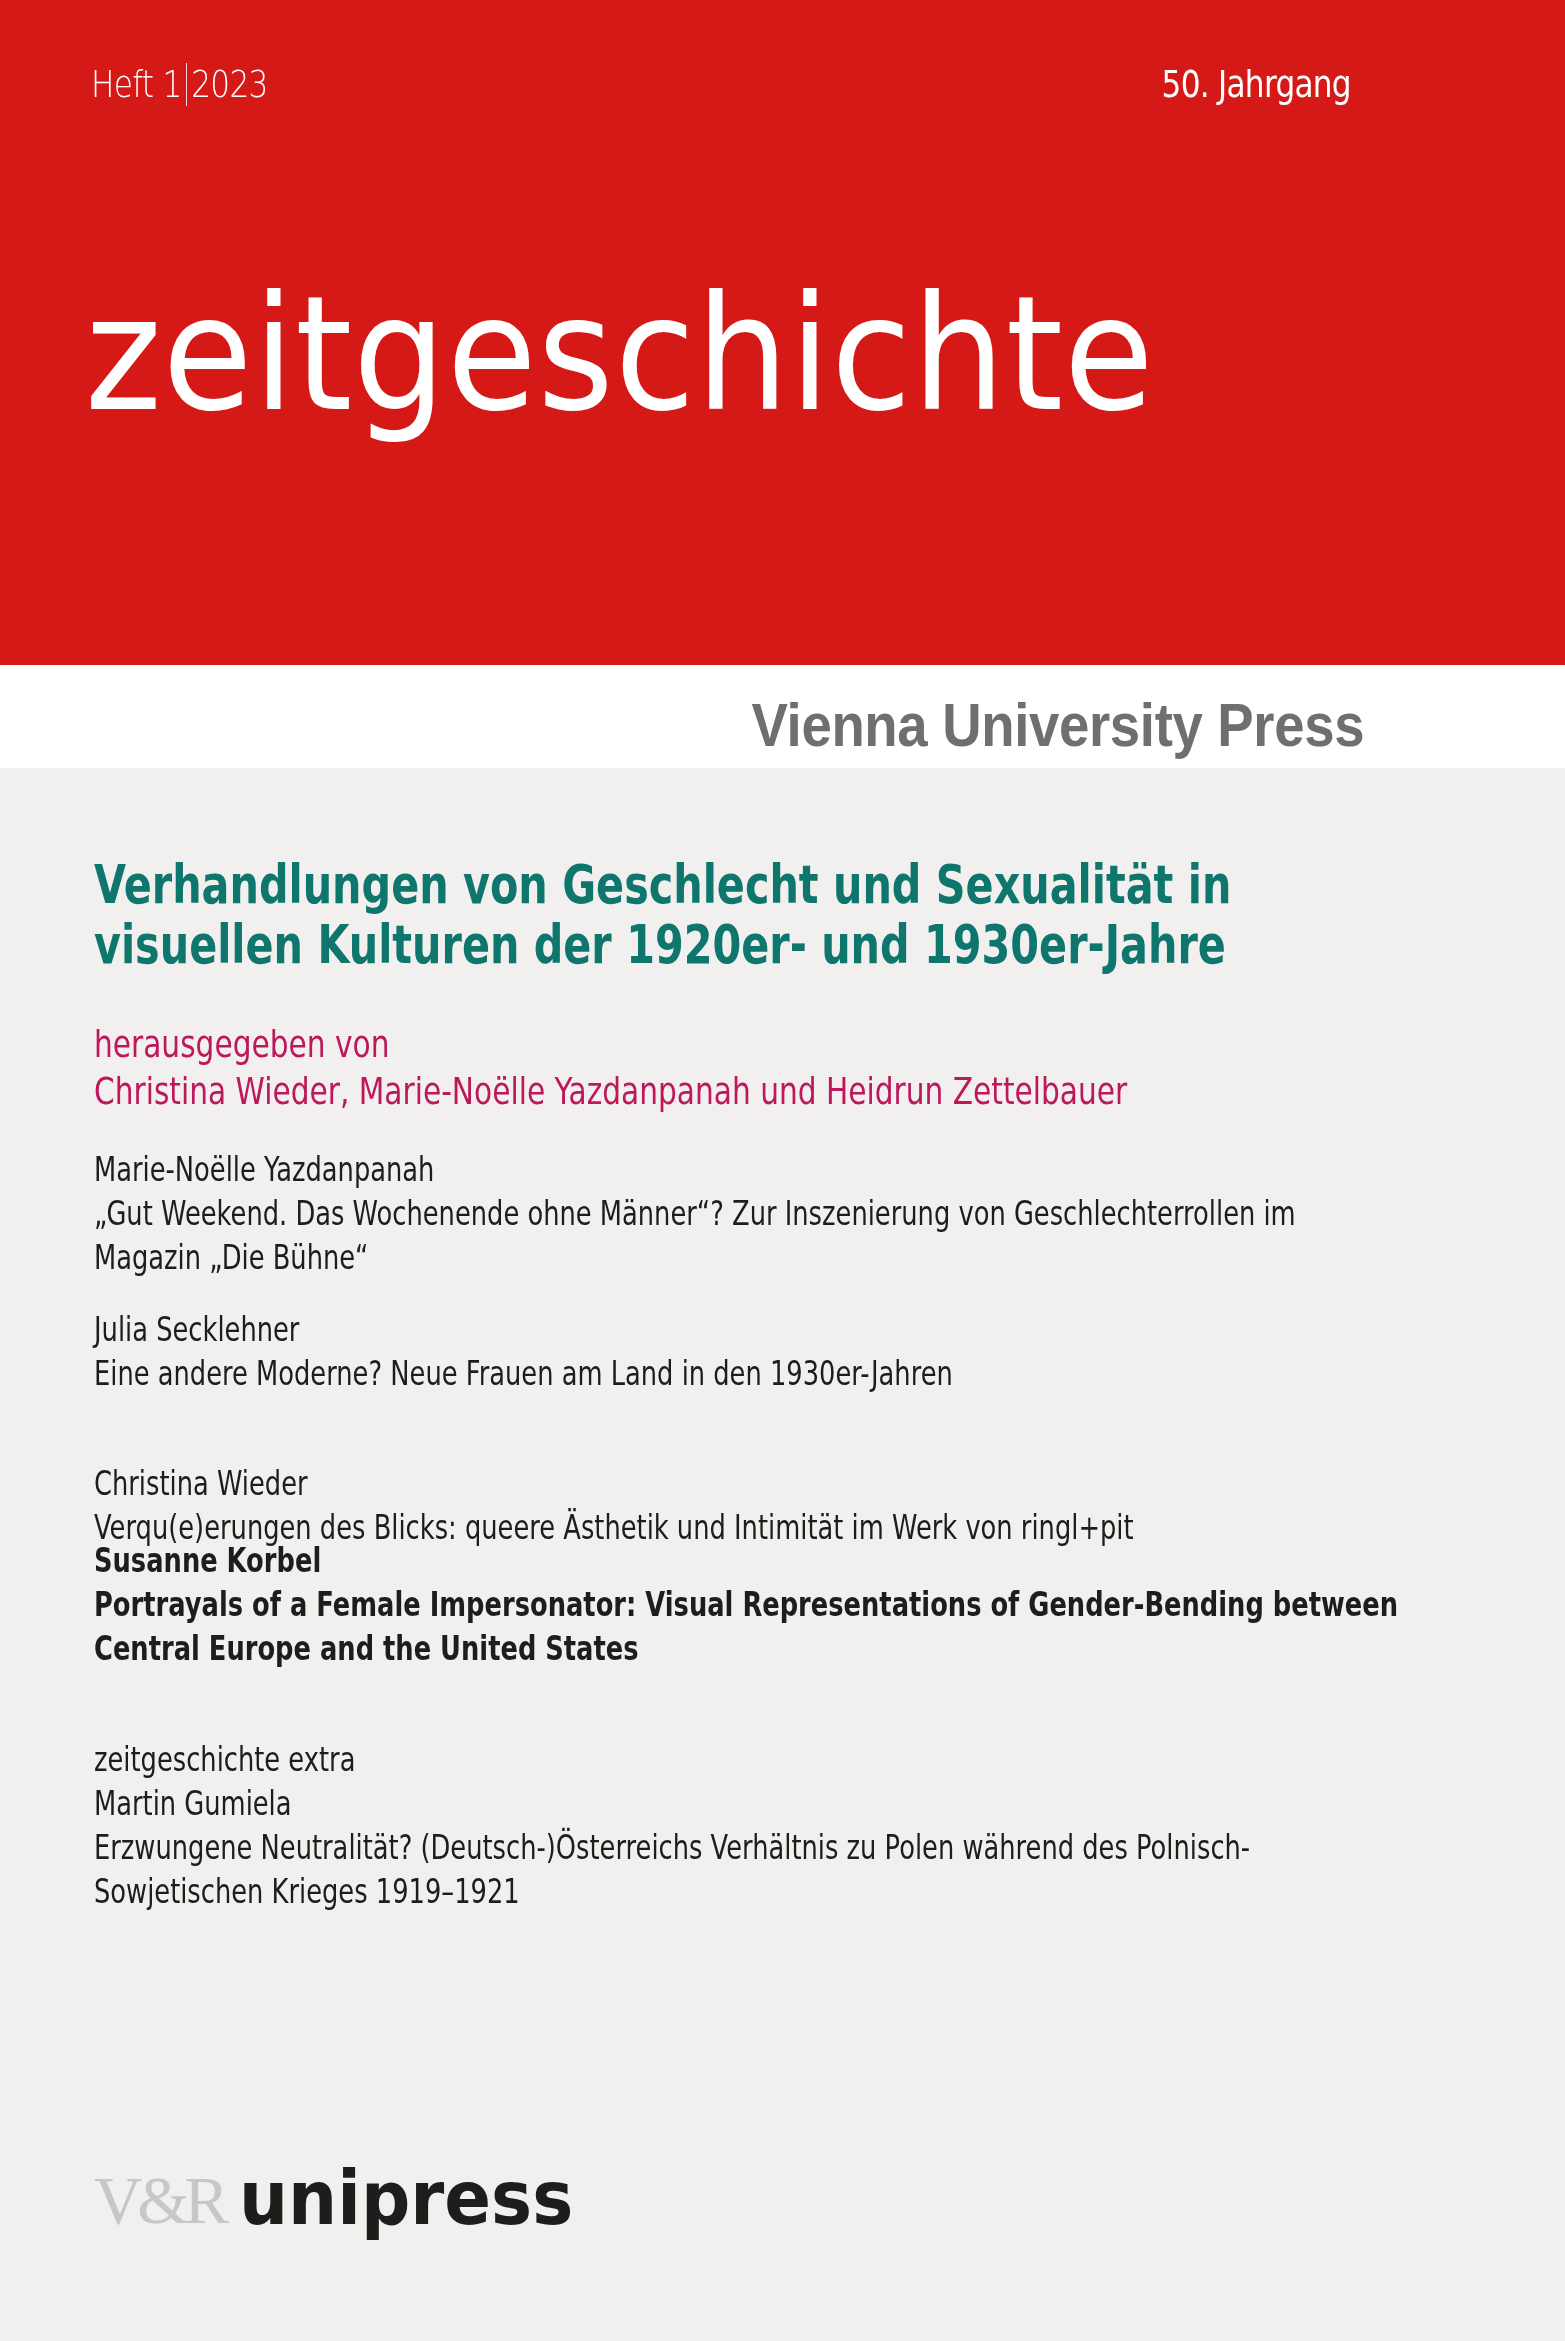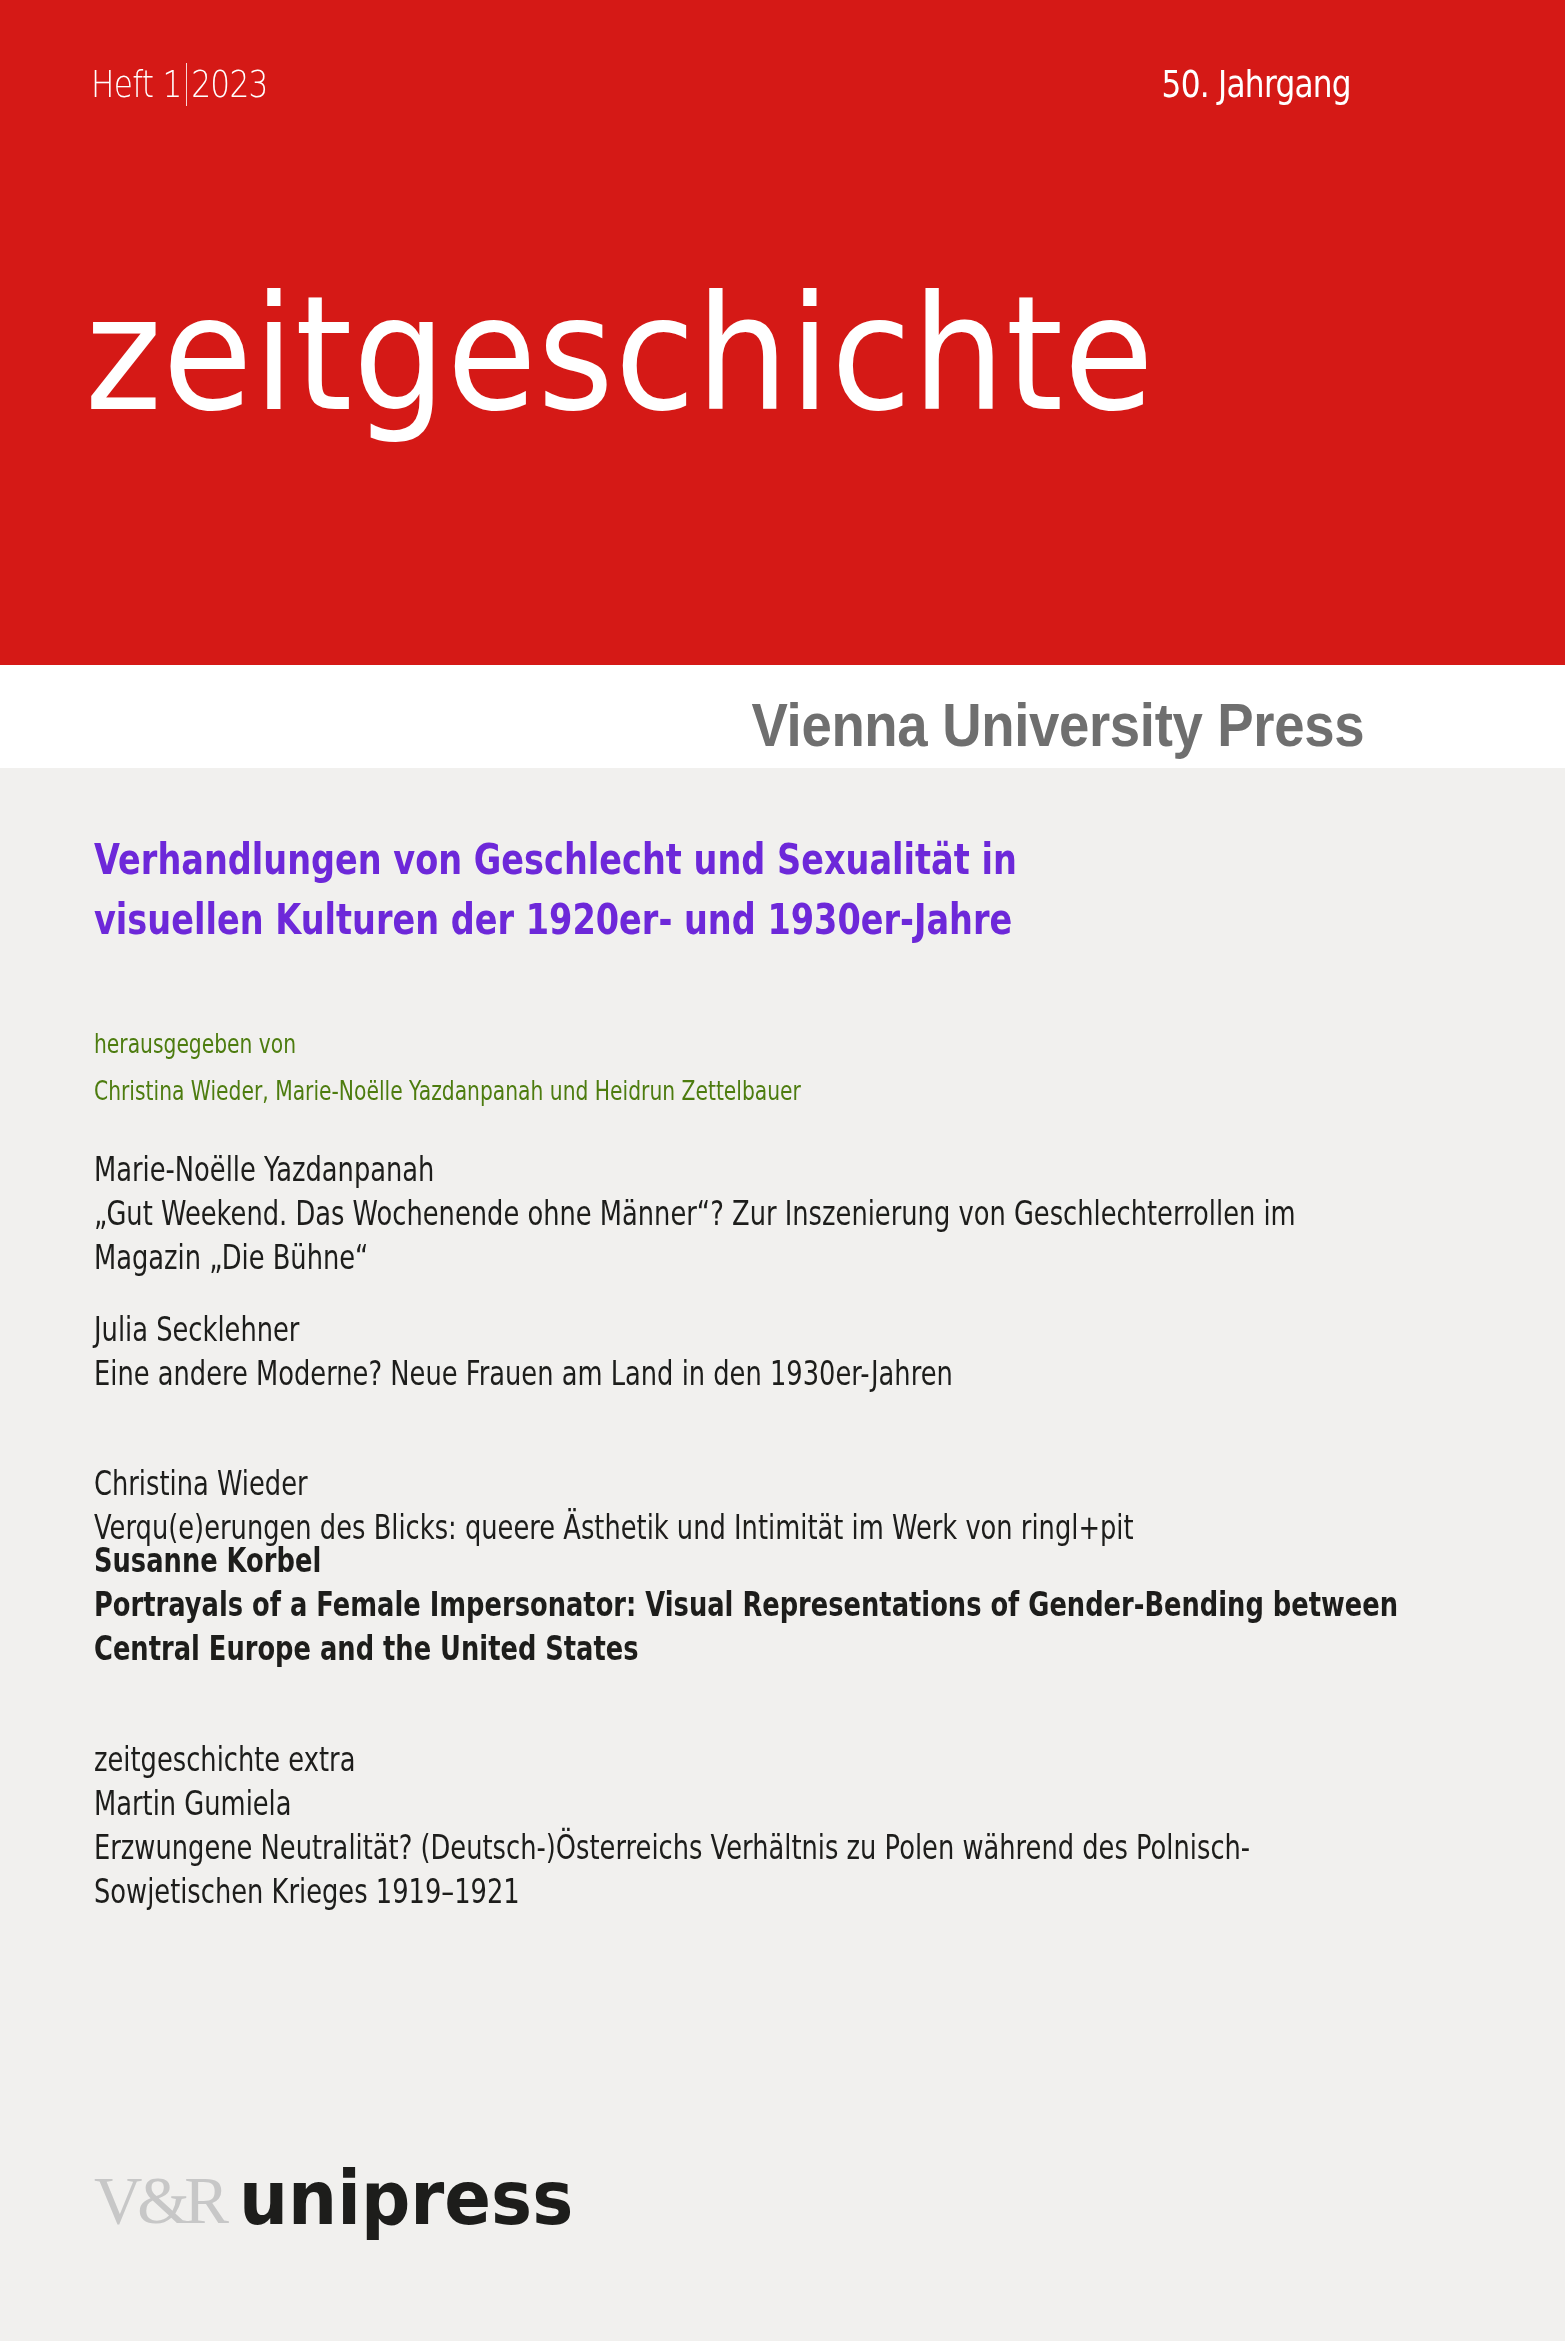--- a/index.html
+++ b/index.html
@@ -8,22 +8,22 @@
   .band-white { position:absolute; left:0; top:665px; width:1565px; height:103px; background:#ffffff; }
   .lower { position:absolute; left:0; top:768px; width:1565px; height:1574px; background:#f1f0ee; }
 
   .issue { position:absolute; left:91px; top:62px; color:#fff; font-size:38px; font-family:"DejaVu Sans", sans-serif; font-weight:300; transform:scaleX(0.82); transform-origin:left top; letter-spacing:-0.9px; }
   .issue .bar { display:inline-block; width:1.7px; height:43px; background:#fff; vertical-align:-8.5px; margin:0 5.1px; }
   .volume { position:absolute; right:214px; top:62px; color:#fff; font-size:38px; font-family:"DejaVu Sans", sans-serif; transform:scaleX(0.82); transform-origin:right top; letter-spacing:-0.9px; }
   .journal-title { position:absolute; left:85px; top:274px; color:#fff; font-family:"DejaVu Sans", sans-serif; font-size:159px; font-weight:400; letter-spacing:0.9px; line-height:1; transform:scaleX(0.92); transform-origin:left top; }
 
   .press { position:absolute; right:201px; top:689px; color:#6f6f6f; font-family:"Liberation Sans", sans-serif; font-weight:700; font-size:62px; transform:scaleX(0.88); transform-origin:right top; letter-spacing:-0.4px; }
   .cond { transform:scaleX(0.78); transform-origin:left top; white-space:nowrap; display:block; }
-  .theme { position:absolute; top:829px; left:94px; font-weight:700; font-size:43px; line-height:60px; color:#6d28d9; font-family:"DejaVu Sans", sans-serif; }
-  .editors { position:absolute; top:1021px; left:94px; font-size:26px; line-height:47px; color:#4d7c0f; font-family:"DejaVu Sans", sans-serif; }
+  .theme { position:absolute; top:855px; left:94px; font-weight:700; font-size:53px; line-height:60px; color:#0f766e; font-family:"DejaVu Sans", sans-serif; }
+  .editors { position:absolute; top:1021px; left:94px; font-size:38px; line-height:47px; color:#be185d; font-family:"DejaVu Sans", sans-serif; }
   .article { position:absolute; left:94px; font-size:33px; line-height:44px; color:#1d1d1b; font-family:"DejaVu Sans", sans-serif; }
 
   .logo { position:absolute; left:94px; top:2162px; height:77px; }
   .logo-vr { position:absolute; left:0; top:0; font-family:"Liberation Serif", serif; font-size:67px; color:#c7c7c7; letter-spacing:-5.1px; line-height:77px; }
   .logo-uni { position:absolute; left:145px; top:-1.7px; font-family:"DejaVu Sans", sans-serif; font-weight:700; font-size:75px; color:#1d1d1b; line-height:77px; transform:scaleX(0.92); transform-origin:left top; }
 </style>
 </head>
 <body>
 
 <div class="band-red"></div>

